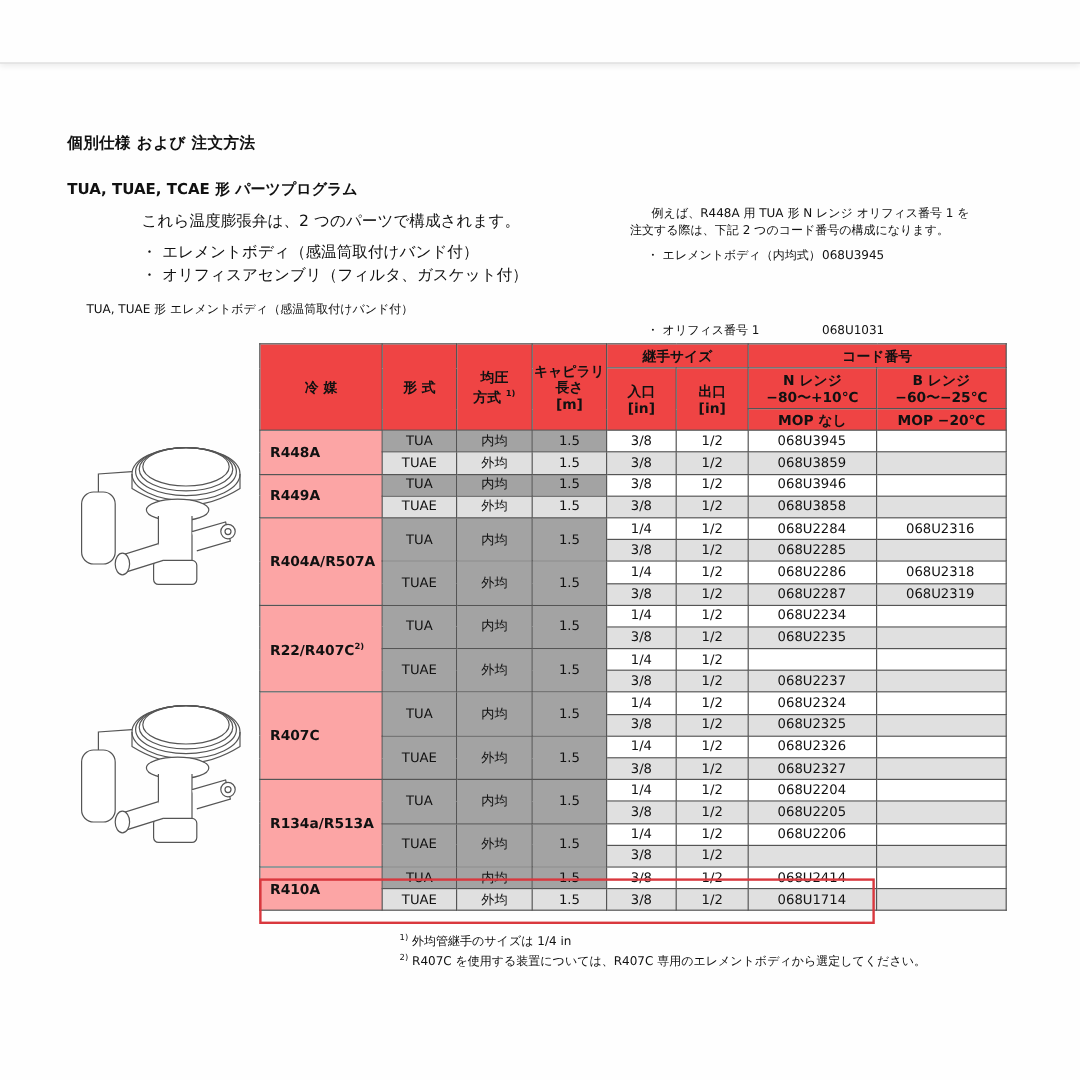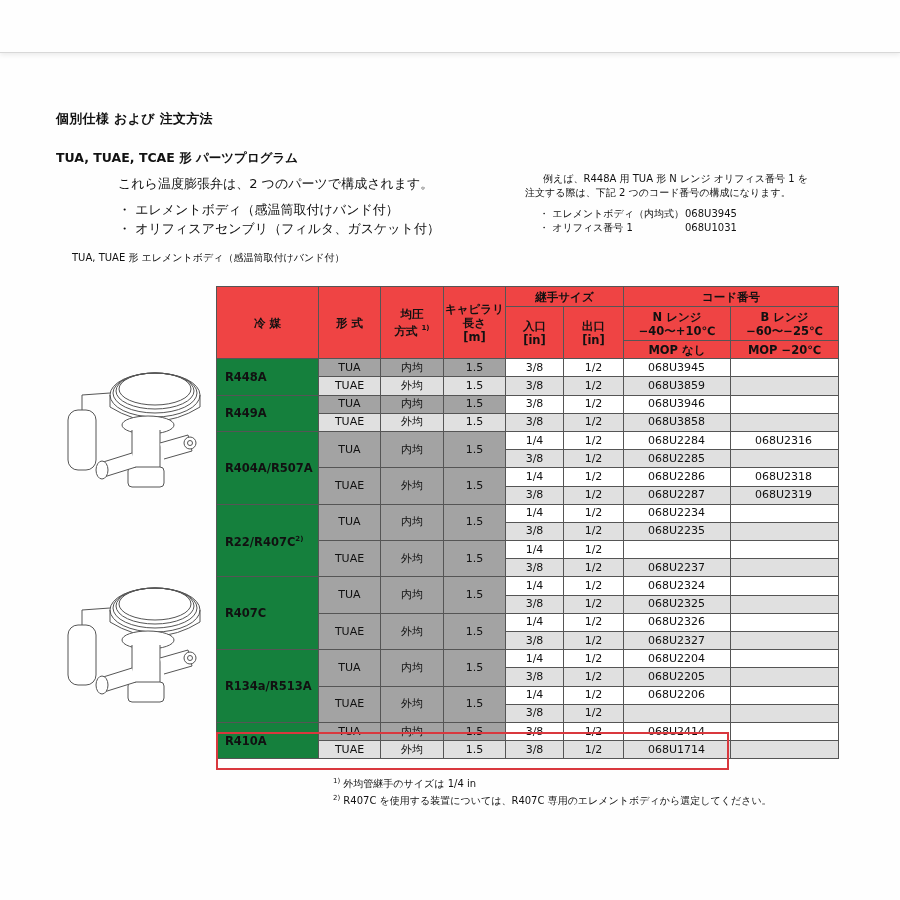--- a/index.html
+++ b/index.html
@@ -20,21 +20,21 @@
   .ex3 { left:539px; top:207px; }
   .ex4 { left:539px; top:221px; }
   .excode { position:absolute; left:685px; }
   .h3 { left:72px; top:251px; font-size:10px; font-weight:normal; }
 
   table.spec { position:absolute; left:216px; top:286px; border-collapse:collapse;
                font-size:11px; table-layout:fixed; }
   table.spec td, table.spec th { border:1px solid #555; padding:0; text-align:center;
                vertical-align:middle; height:17.2px; line-height:14px; overflow:hidden; }
   table.spec th { background:#ef4444; font-weight:bold; font-size:11.5px; }
-  td.ref { background:#15803d; font-weight:bold; text-align:left !important; padding-left:8px !important; font-size:11.5px; }
+  td.ref { background:#fca5a5; font-weight:bold; text-align:left !important; padding-left:8px !important; font-size:11.5px; }
   tr.w td.v { background:#ffffff; }
   tr.g td.v { background:#e0e0e0; }
   td.typ, td.eq, td.cap { background:#a3a3a3; }
   td.typ.g, td.eq.g, td.cap.g { background:#e0e0e0; }
   td.code { text-align:left !important; padding-left:24px !important; }
   sup { font-size:7px; }
   .hl { position:absolute; left:216px; top:732px; width:513px; height:38px;
         border:2px solid #d9383e; box-sizing:border-box; pointer-events:none; }
   .fn { font-size:10px; }
   .fn1 { left:333px; top:777px; }
@@ -51,21 +51,21 @@
 <div class="abs intro">これら温度膨張弁は、2 つのパーツで構成されます。</div>
 <div class="abs bul b1">・ エレメントボディ（感温筒取付けバンド付）</div>
 <div class="abs bul b2">・ オリフィスアセンブリ（フィルタ、ガスケット付）</div>
 
 <div class="abs ex ex1">例えば、R448A 用  TUA  形  N レンジ  オリフィス番号 1 を</div>
 <div class="abs ex ex2">注文する際は、下記 2 つのコード番号の構成になります。</div>
 <div class="abs ex ex3" style="width:200px;">
   <span>・ エレメントボディ（内均式）</span>
   <span class="excode" style="left:146px;">068U3945</span>
 </div>
-<div class="abs ex ex4" style="width:200px;">
+<div class="abs ex ex4" style="width:200px;margin-top:48px;">
   <span>・ オリフィス番号 1</span>
   <span class="excode" style="left:146px;text-align:right;">068U1031</span>
 </div>
 
 <div class="abs h3">TUA, TUAE 形  エレメントボディ（感温筒取付けバンド付）</div>
 
 <svg class="valve" style="left:60px;top:355px;" width="150" height="150" viewBox="0 0 150 150">
   <g fill="none" stroke="#555" stroke-width="1">
     <rect x="8" y="55" width="28" height="60" rx="10" fill="#fff"></rect>
     <path d="M22 55 L22 40 L50 38"></path>
@@ -127,21 +127,21 @@
         <span>キャピラリ</span><br>
         <span>長さ</span><br>
         <span>[m]</span>
       </th>
       <th colspan="2">継手サイズ</th>
       <th colspan="2">コード番号</th>
     </tr>
     <tr style="height:34px">
       <th rowspan="2"><span>入口</span><br><span>[in]</span></th>
       <th rowspan="2"><span>出口</span><br><span>[in]</span></th>
-      <th><span>N レンジ</span><br><span>−40〜+10℃</span></th>
+      <th><span>N レンジ</span><br><span>−80〜+10℃</span></th>
       <th><span>B レンジ</span><br><span>−60〜−25℃</span></th>
     </tr>
     <tr style="height:18px">
       <th>MOP なし</th>
       <th>MOP −20℃</th>
     </tr>
   </thead>
   <tbody id="tbody">
       <tr class="w">
         <td rowspan="2" class="ref"><span>R448A</span></td>

